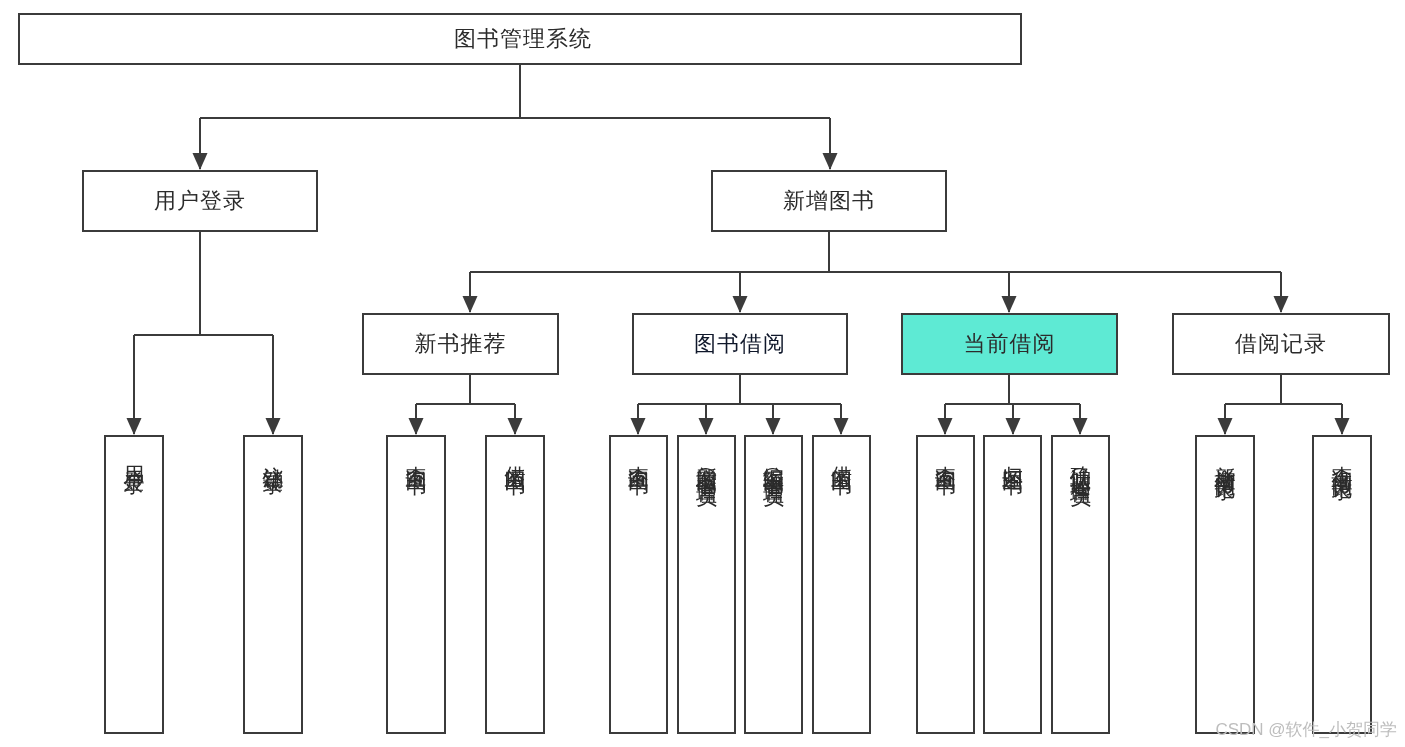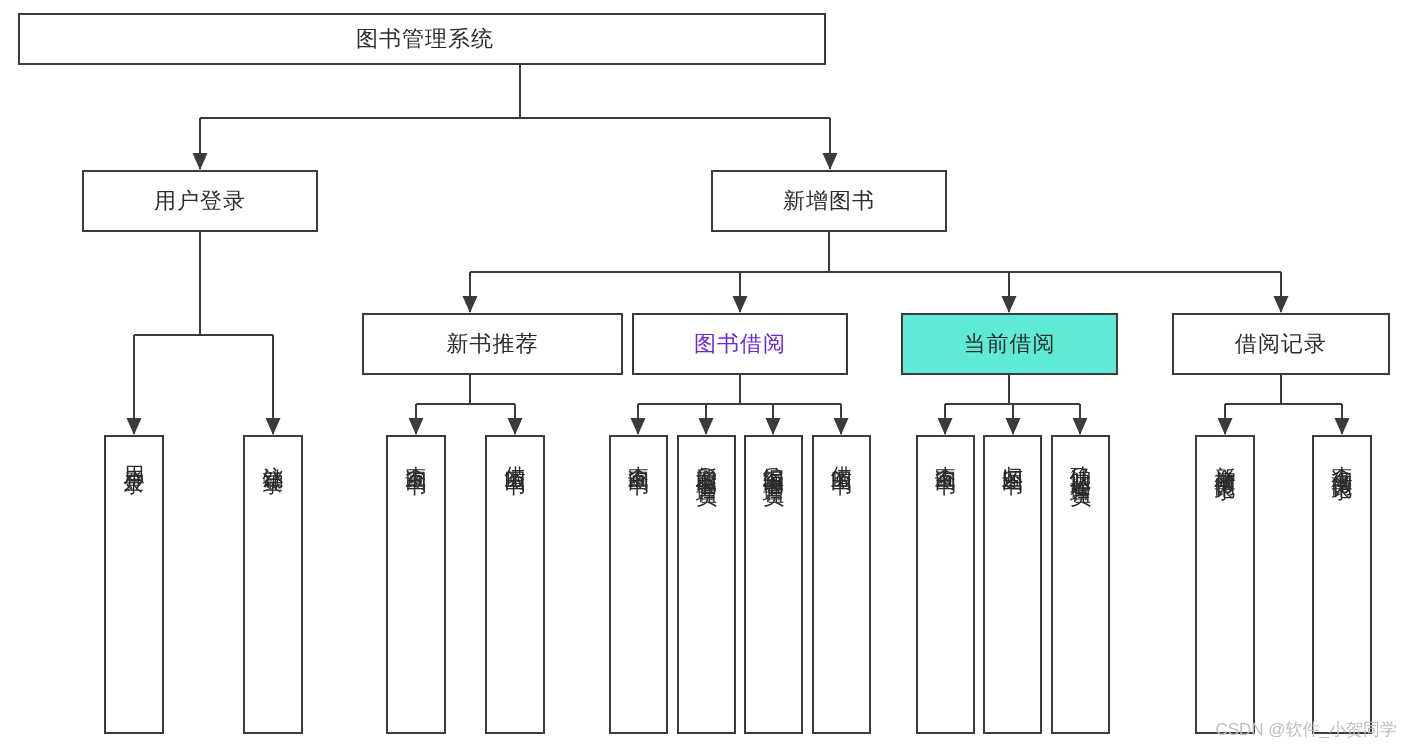--- a/index.html
+++ b/index.html
@@ -120,34 +120,34 @@
       <path d="M 1072.5 418 L 1087.5 418 L 1080 435 Z" fill="#3b3b3b"></path>
       <line x1="1281" y1="375" x2="1281" y2="404" stroke="#3b3b3b" stroke-width="2.6" shape-rendering="crispEdges"></line>
       <line x1="1225" y1="404" x2="1342" y2="404" stroke="#3b3b3b" stroke-width="2.6" shape-rendering="crispEdges"></line>
       <line x1="1225" y1="404" x2="1225" y2="434" stroke="#3b3b3b" stroke-width="2.6" shape-rendering="crispEdges"></line>
       <path d="M 1217.5 418 L 1232.5 418 L 1225 435 Z" fill="#3b3b3b"></path>
       <line x1="1342" y1="404" x2="1342" y2="434" stroke="#3b3b3b" stroke-width="2.6" shape-rendering="crispEdges"></line>
       <path d="M 1334.5 418 L 1349.5 418 L 1342 435 Z" fill="#3b3b3b"></path>
     </svg>
 
   <div id="nodes-layer">
-      <div class="node-box" style="left: 18px; top: 13px; width: 808px; height: 52px; border-color: rgb(59, 59, 59); background: rgb(255, 255, 255); padding-left: 6px;">
+      <div class="node-box" style="left: 18px; top: 13px; width: 1004px; height: 52px; border-color: rgb(59, 59, 59); background: rgb(255, 255, 255); padding-left: 6px;">
         <span class="node-label-h" style="color: rgb(43, 43, 43);">图书管理系统</span>
       </div>
       <div class="node-box" style="left: 82px; top: 170px; width: 236px; height: 62px; border-color: rgb(59, 59, 59); background: rgb(255, 255, 255);">
         <span class="node-label-h" style="color: rgb(43, 43, 43);">用户登录</span>
       </div>
       <div class="node-box" style="left: 711px; top: 170px; width: 236px; height: 62px; border-color: rgb(59, 59, 59); background: rgb(255, 255, 255);">
         <span class="node-label-h" style="color: rgb(43, 43, 43);">新增图书</span>
       </div>
-      <div class="node-box" style="left: 362px; top: 313px; width: 261px; height: 62px; border-color: rgb(59, 59, 59); background: rgb(255, 255, 255);">
+      <div class="node-box" style="left: 362px; top: 313px; width: 197px; height: 62px; border-color: rgb(59, 59, 59); background: rgb(255, 255, 255);">
         <span class="node-label-h" style="color: rgb(43, 43, 43);">新书推荐</span>
       </div>
       <div class="node-box" style="left: 632px; top: 313px; width: 216px; height: 62px; border-color: rgb(59, 59, 59); background: rgb(255, 255, 255);">
-        <span class="node-label-h" style="color: #6d28d9;">图书借阅</span>
+        <span class="node-label-h" style="color: #0f172a;">图书借阅</span>
       </div>
       <div class="node-box" style="left: 901px; top: 313px; width: 217px; height: 62px; border-color: rgb(59, 59, 59); background: #5eead4;">
         <span class="node-label-h" style="color: rgb(43, 43, 43);">当前借阅</span>
       </div>
       <div class="node-box" style="left: 1172px; top: 313px; width: 218px; height: 62px; border-color: rgb(59, 59, 59); background: rgb(255, 255, 255);">
         <span class="node-label-h" style="color: rgb(43, 43, 43); text-align: right;">借阅记录</span>
       </div>
       <div class="node-box leaf" style="left: 104px; top: 435px; width: 60px; height: 299px; border-color: rgb(59, 59, 59); background: rgb(255, 255, 255);">
         <span class="node-label-v" style="color: rgb(43, 43, 43);">用户登录</span>
       </div>

